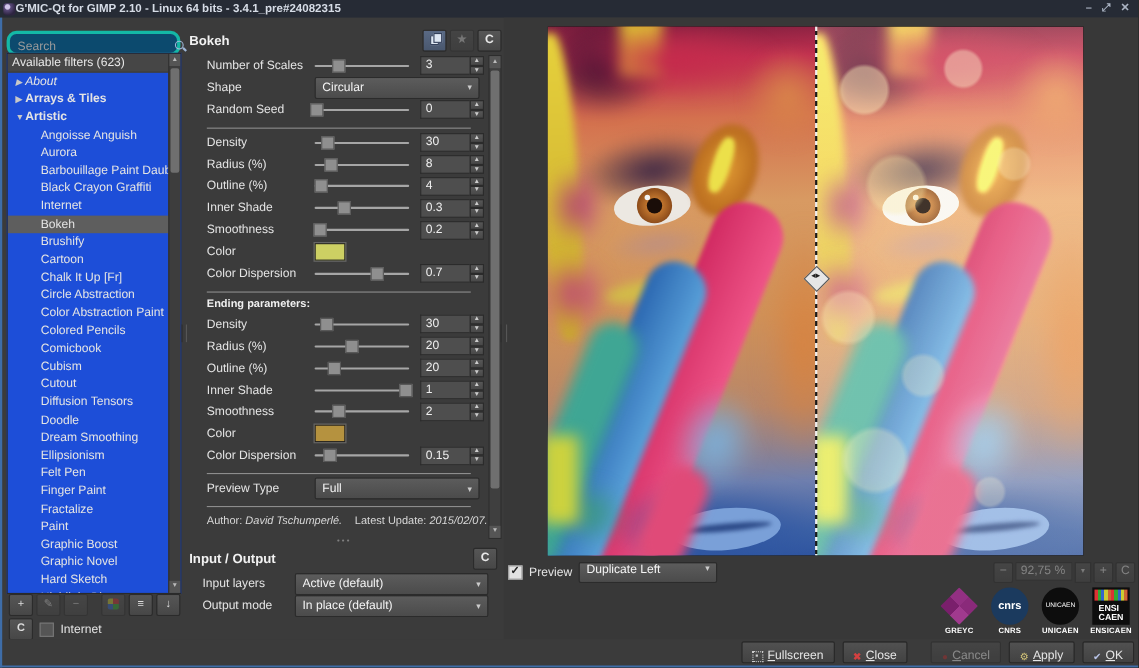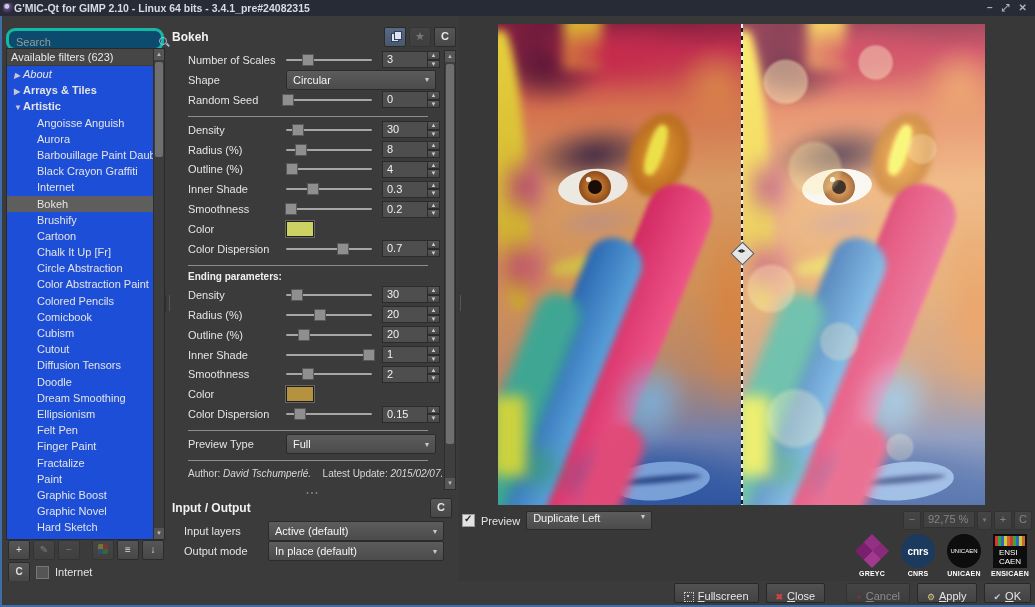--- a/index.html
+++ b/index.html
@@ -137,21 +137,21 @@
   .logo{width:40px;display:flex;flex-direction:column;align-items:center;gap:2px;}
   .logo .lic{width:34px;height:34px;flex:none;}
   .logo .lname{font-size:7px;font-weight:bold;color:#fff;letter-spacing:.2px;}
   .lic.greyc{background:
       conic-gradient(from 45deg,#8a2a7a 0 25%,#a03a8e 0 50%,#7a1f6c 0 75%,#933083 0);
       clip-path:polygon(50% 0,100% 50%,50% 100%,0 50%);}
   .lic.cnrs{border-radius:50%;background:#1b3a5e;color:#fff;font-size:10px;font-weight:bold;
       display:flex;align-items:center;justify-content:center;}
   .lic.unicaen{border-radius:50%;background:#0d0d0d;color:#fff;font-size:6px;
       display:flex;align-items:center;justify-content:center;}
-  .lic.ensicaen{background:#0d0d0d;color:#fff;font-size:8px;font-weight:normal;line-height:9px;
+  .lic.ensicaen{background:#0d0d0d;color:#fff;font-size:8px;font-weight:bold;line-height:9px;
       display:flex;flex-direction:column;align-items:center;justify-content:flex-end;padding-bottom:2px;box-sizing:border-box;position:relative;}
   .lic.ensicaen::before{content:"";position:absolute;left:2px;right:2px;top:2px;height:10px;
       background:repeating-linear-gradient(90deg,#d33 0 3px,#3a3 3px 6px,#36c 6px 9px,#cc3 9px 12px,#c63 12px 15px);}
   
   .footer{position:absolute;left:2px;right:0;bottom:2px;height:24px;background:#3b3b3b;}
   .fbtns{position:absolute;right:4px;top:2px;display:flex;gap:7px;}
   .fbtn{height:18px;padding:0 9px;background:linear-gradient(#515151,#424242);border:1px solid #282828;
         border-radius:2px;color:#e6e6e6;display:flex;align-items:flex-end;gap:4px;cursor:pointer;}
   .fbtn.dis{opacity:.45;}
   .fbtn .fi{font-size:9px;}

